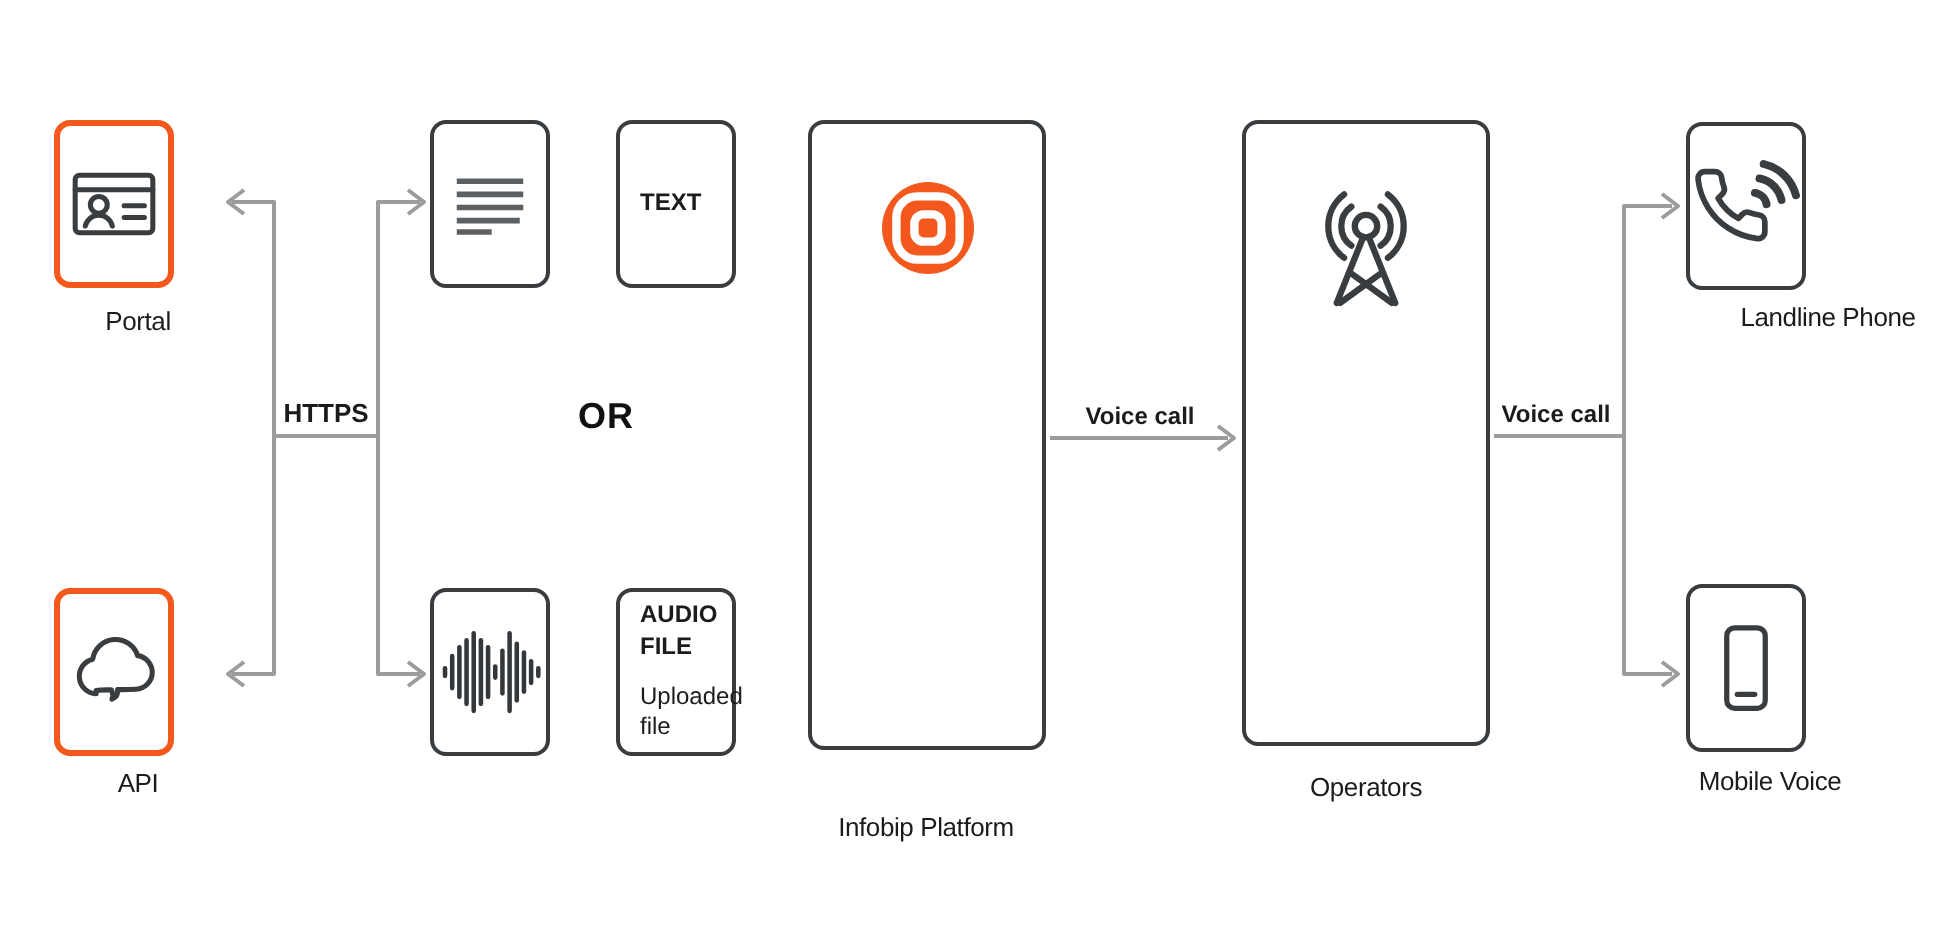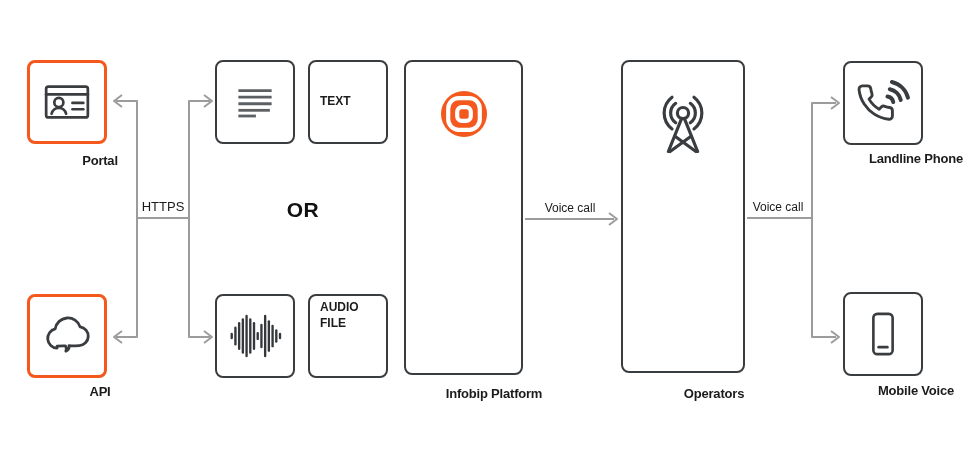--- a/index.html
+++ b/index.html
@@ -1,31 +1,31 @@
 <!DOCTYPE html>
 <html><head>
 <meta charset="utf-8">
 <style>
   html,body{margin:0;padding:0;background:#ffffff;}
   body{font-family:"Liberation Sans","DejaVu Sans",sans-serif;}
   .canvas{position:relative;width:970px;height:466px;background:#ffffff;overflow:hidden;}
   .connectors{position:absolute;left:0;top:0;width:970px;height:466px;}
-  .box{position:absolute;width:80px;height:84px;box-sizing:border-box;background:#fff;
+  .box{position:absolute;width:60px;height:84px;box-sizing:border-box;background:#fff;
        border-radius:8px;display:flex;align-items:center;justify-content:center;}
   .box.orange{border:3px solid #F4581C;}
   .box.dark{border:2px solid #3A3D40;}
   .tallbox{position:absolute;box-sizing:border-box;background:#fff;border:2px solid #3A3D40;border-radius:8px;}
   .infobox{align-items:flex-start;flex-direction:column;justify-content:center;padding:4px 2px 4px 10px;}
   .infobox .t{font-size:12px;font-weight:bold;color:#1c1c1c;line-height:1.3;}
   .infobox .s{font-size:12px;color:#1c1c1c;line-height:1.3;max-width:64px;}
-  .node-label{position:absolute;transform:translateX(-50%);font-size:13px;font-weight:bold;
-       color:#1b1b1b;white-space:nowrap;letter-spacing:-0.2px;margin-left:31px;}
-  .edge-label{position:absolute;transform:translateX(-50%);font-size:12px;font-weight:normal;
+  .node-label{position:absolute;transform:translateX(-50%);font-size:13px;font-weight:normal;
+       color:#1b1b1b;white-space:nowrap;letter-spacing:-0.2px;}
+  .edge-label{position:absolute;transform:translateX(-50%);font-size:12px;font-weight:bold;
        color:#1b1b1b;white-space:nowrap;}
-  .or-label{position:absolute;transform:translateX(-50%);font-size:21px;font-weight:800;
+  .or-label{position:absolute;transform:translateX(-50%);font-size:18px;font-weight:800;
        color:#111;letter-spacing:0.5px;}
   .abs{position:absolute;}
   .center-x{left:50%;transform:translateX(-50%);}
 </style>
 </head>
 <body>
 
 <div class="canvas">
 
   <svg class="connectors" viewBox="0 0 970 466" fill="none" stroke="#9C9C9C" stroke-width="2" stroke-linejoin="round" stroke-linecap="butt">
@@ -102,30 +102,31 @@
       <rect x="41.9" y="8.5" width="2.6" height="47" rx="1.3"></rect>
       <rect x="46.0" y="14.5" width="2.6" height="35" rx="1.3"></rect>
       <rect x="50.1" y="19.5" width="2.6" height="25" rx="1.3"></rect>
       <rect x="54.2" y="24.5" width="2.6" height="15" rx="1.3"></rect>
       <rect x="58.3" y="28.5" width="2.6" height="7" rx="1.3"></rect>
     </svg>
   </div>
 
   <div class="box dark infobox" style="left:308px;top:294px;justify-content:space-between;">
     <div class="t">AUDIO FILE</div>
+    <div class="s">Uploaded file</div>
   </div>
 
   <div class="tallbox" style="left:404px;top:60px;width:119px;height:315px;">
     <svg class="abs center-x" style="top:28px;" width="48" height="48" viewBox="0 0 48 48">
       <circle cx="24" cy="24" r="23" fill="#F4581C"></circle>
       <rect x="8.2" y="8.2" width="31.6" height="31.6" rx="10.5" fill="none" stroke="#fff" stroke-width="4.2"></rect>
       <rect x="17.2" y="17.2" width="13.6" height="13.6" rx="4.6" fill="none" stroke="#fff" stroke-width="4.2"></rect>
     </svg>
   </div>
-  <div class="node-label" style="left:463px;top:386px;">Infobip Platform</div>
+  <div class="node-label" style="left:463px;top:406px;">Infobip Platform</div>
 
   <div class="edge-label" style="left:570px;top:201px;">Voice call</div>
 
   <div class="tallbox" style="left:621px;top:60px;width:124px;height:313px;">
     <svg class="abs center-x" style="top:20px;" width="78" height="78" viewBox="0 0 64 64" fill="none" stroke="#3A3D40" stroke-width="2.6" stroke-linecap="round">
       <circle cx="32" cy="25.5" r="4.6"></circle>
       <path d="M30.9 29.9 L20 57 M33.1 29.9 L44 57"></path>
       <path d="M25.4 44.5 L42.6 57 M38.6 44.5 L21.4 57"></path>
       <path d="M26 33.5 A9.8 9.8 0 0 1 26 17.5 M38 17.5 A9.8 9.8 0 0 1 38 33.5"></path>
       <path d="M23 38.5 A16.3 16.3 0 0 1 23 12.5 M41 12.5 A16.3 16.3 0 0 1 41 38.5"></path>
@@ -138,21 +139,21 @@
   <div class="box dark" style="left:843px;top:61px;">
     <svg width="56" height="56" viewBox="0 0 24 24" fill="none" stroke="#3A3D40" stroke-width="1.7" stroke-linecap="round" stroke-linejoin="round">
       <g transform="translate(0.2,3.2) scale(0.72)">
         <path d="M22 16.92v3a2 2 0 0 1-2.18 2 19.79 19.79 0 0 1-8.63-3.07 19.5 19.5 0 0 1-6-6A19.79 19.79 0 0 1 2.12 4.18 2 2 0 0 1 4.11 2h3a2 2 0 0 1 2 1.72c.13.96.36 1.9.7 2.81a2 2 0 0 1-.45 2.11L8.09 9.91a16 16 0 0 0 6 6l1.27-1.27a2 2 0 0 1 2.11-.45c.91.34 1.85.57 2.81.7A2 2 0 0 1 22 16.92z"></path>
       </g>
       <path d="M13.9 9.2 a3 3 0 0 1 2.5 2.4"></path>
       <path d="M14.9 6.1 a6 6 0 0 1 4.7 4.6"></path>
       <path d="M15.8 3.0 a9.3 9.3 0 0 1 6.9 6.7"></path>
     </svg>
   </div>
-  <div class="node-label" style="left:885px;top:151px;">Landline Phone</div>
+  <div class="node-label" style="left:914px;top:151px;">Landline Phone</div>
 
   <div class="box dark" style="left:843px;top:292px;">
     <svg width="56" height="56" viewBox="0 0 64 64" fill="none" stroke="#3A3D40" stroke-width="3" stroke-linecap="round">
       <rect x="21" y="9" width="22" height="46" rx="4.5"></rect>
       <line x1="27" y1="47" x2="37" y2="47"></line>
     </svg>
   </div>
   <div class="node-label" style="left:885px;top:383px;">Mobile Voice</div>
 
 </div>

